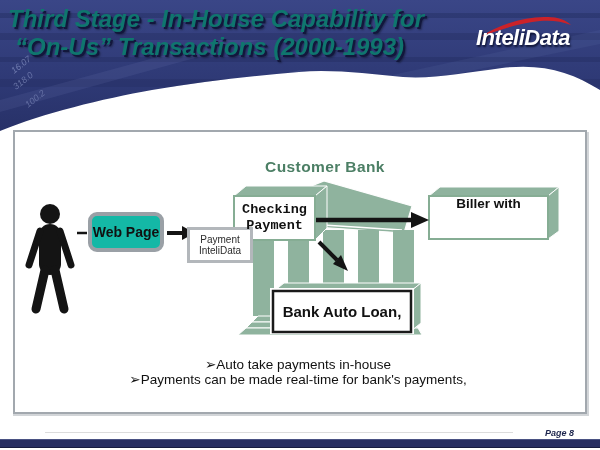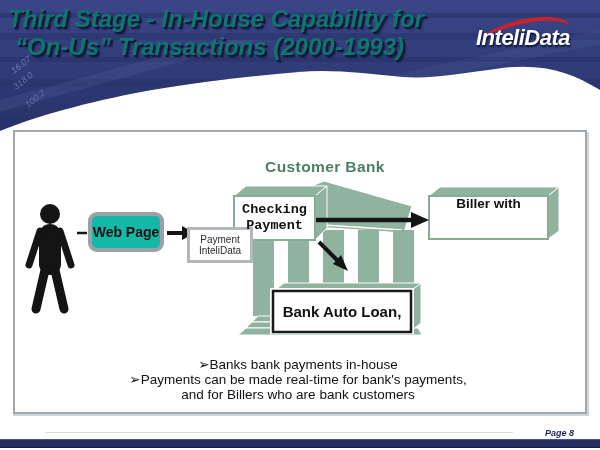--- a/index.html
+++ b/index.html
@@ -206,22 +206,21 @@
 
   <div class="abs biller-label">
     <span>Biller with</span>
   </div>
 
   <div class="abs loan-label">
     <span>Bank Auto Loan,</span>
   </div>
 
   <div class="abs bullets">
-    <div>➢Banks bank payments in-house</div>
+    <div>➢Auto take payments in-house</div>
     <div>➢Payments can be made real-time for bank's payments,</div>
-    <div>and for Billers who are bank customers</div>
   </div>
 
   <div class="abs footer-line"></div>
   <div class="abs page-label">Page 8</div>
   <div class="abs bottom-bar"></div>
 
 </div>
 
 </body></html>

